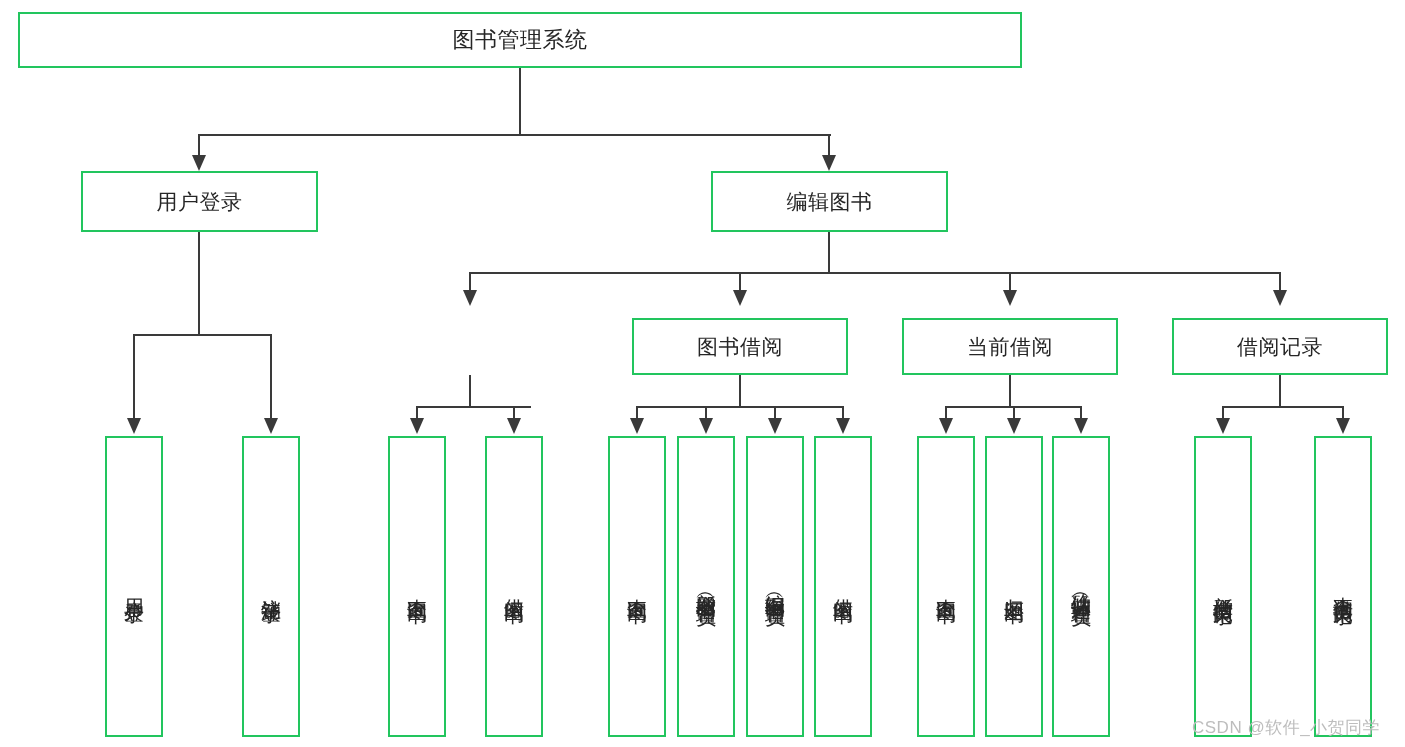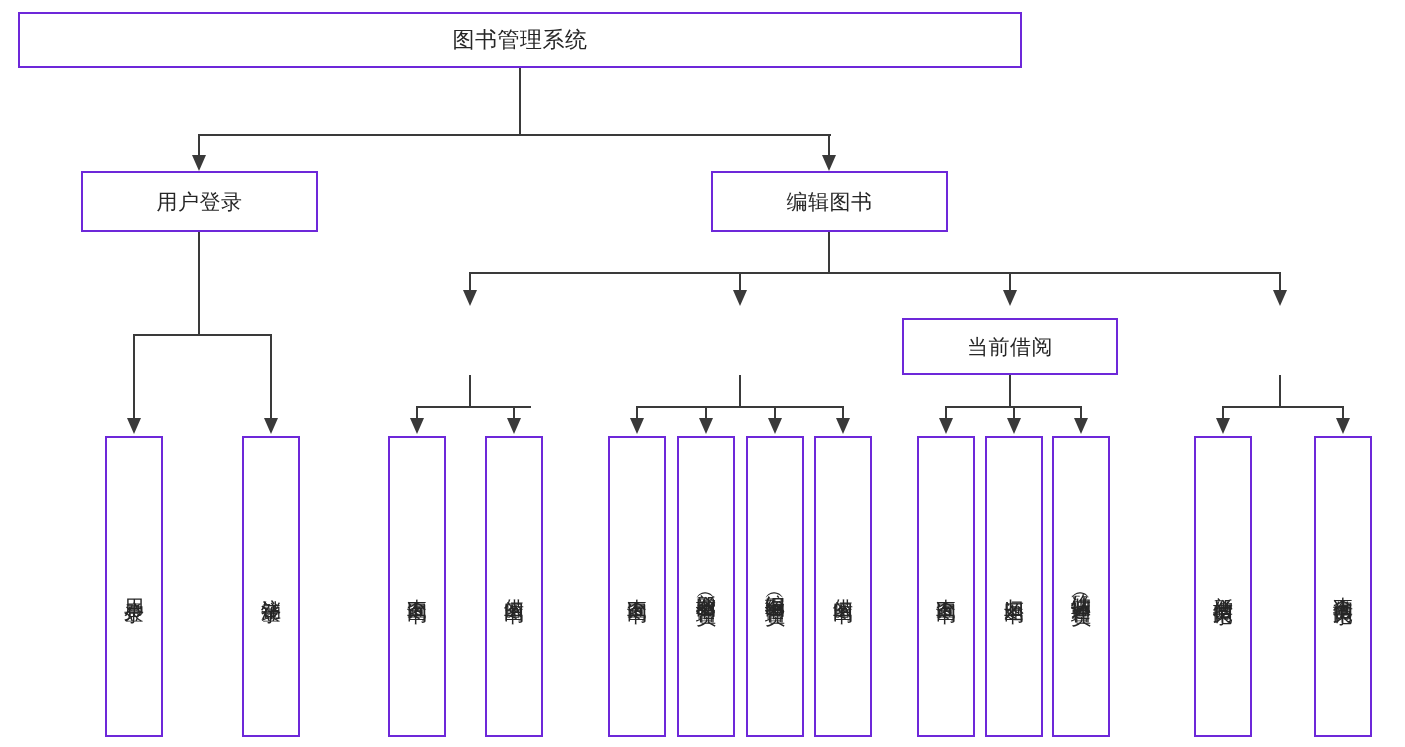--- a/index.html
+++ b/index.html
@@ -13,21 +13,21 @@
     width:1405px;
     height:747px;
     background:#ffffff;
     overflow:hidden;
   }
   
   .node{
     position:absolute;
     box-sizing:border-box;
     background:#ffffff;
-    border:2px solid #6d28d9;
+    border:2px solid #22c55e;
     display:flex;
     align-items:center;
     justify-content:center;
     color:#262626;
     letter-spacing:0.5px;
   }
   .node.h{                 
     font-size:21px;
     line-height:1.1;
   }
@@ -102,22 +102,28 @@
   <div class="seg hseg" style="left:469px;top:272px;width:811px;"></div>
   <div class="seg vseg" style="left:469px;top:272px;height:22px;"></div>
   <div class="arrow" style="left:463px;top:290px;"></div>
   <div class="seg vseg" style="left:739px;top:272px;height:22px;"></div>
   <div class="arrow" style="left:733px;top:290px;"></div>
   <div class="seg vseg" style="left:1009px;top:272px;height:22px;"></div>
   <div class="arrow" style="left:1003px;top:290px;"></div>
   <div class="seg vseg" style="left:1279px;top:272px;height:22px;"></div>
   <div class="arrow" style="left:1273px;top:290px;"></div>
 
+  <div class="node h" style="left:632px;top:318px;width:216px;height:57px;">
+    <span class="txt">图书借阅</span>
+  </div>
   <div class="node h" style="left:902px;top:318px;width:216px;height:57px;">
     <span class="txt">当前借阅</span>
+  </div>
+  <div class="node h" style="left:1172px;top:318px;width:216px;height:57px;">
+    <span class="txt">借阅记录</span>
   </div>
 
   <div class="seg vseg" style="left:469px;top:375px;height:31px;"></div>
   <div class="seg hseg" style="left:416px;top:406px;width:115px;"></div>
   <div class="seg vseg" style="left:416px;top:406px;height:14px;"></div>
   <div class="arrow" style="left:410px;top:418px;"></div>
   <div class="seg vseg" style="left:513px;top:406px;height:14px;"></div>
   <div class="arrow" style="left:507px;top:418px;"></div>
 
   <div class="seg vseg" style="left:739px;top:375px;height:31px;"></div>
@@ -184,14 +190,15 @@
     <span class="txt">确认归还（管理员）</span>
   </div>
 
   <div class="node v" style="left:1194px;top:436px;width:58px;height:301px;">
     <span class="txt">新增借阅记录</span>
   </div>
   <div class="node v" style="left:1314px;top:436px;width:58px;height:301px;">
     <span class="txt">查询借阅记录</span>
   </div>
 
+  <div id="watermark" style="left:1192px;top:716px;">CSDN @软件_小贺同学</div>
 
 </div>
 
 </body></html>

